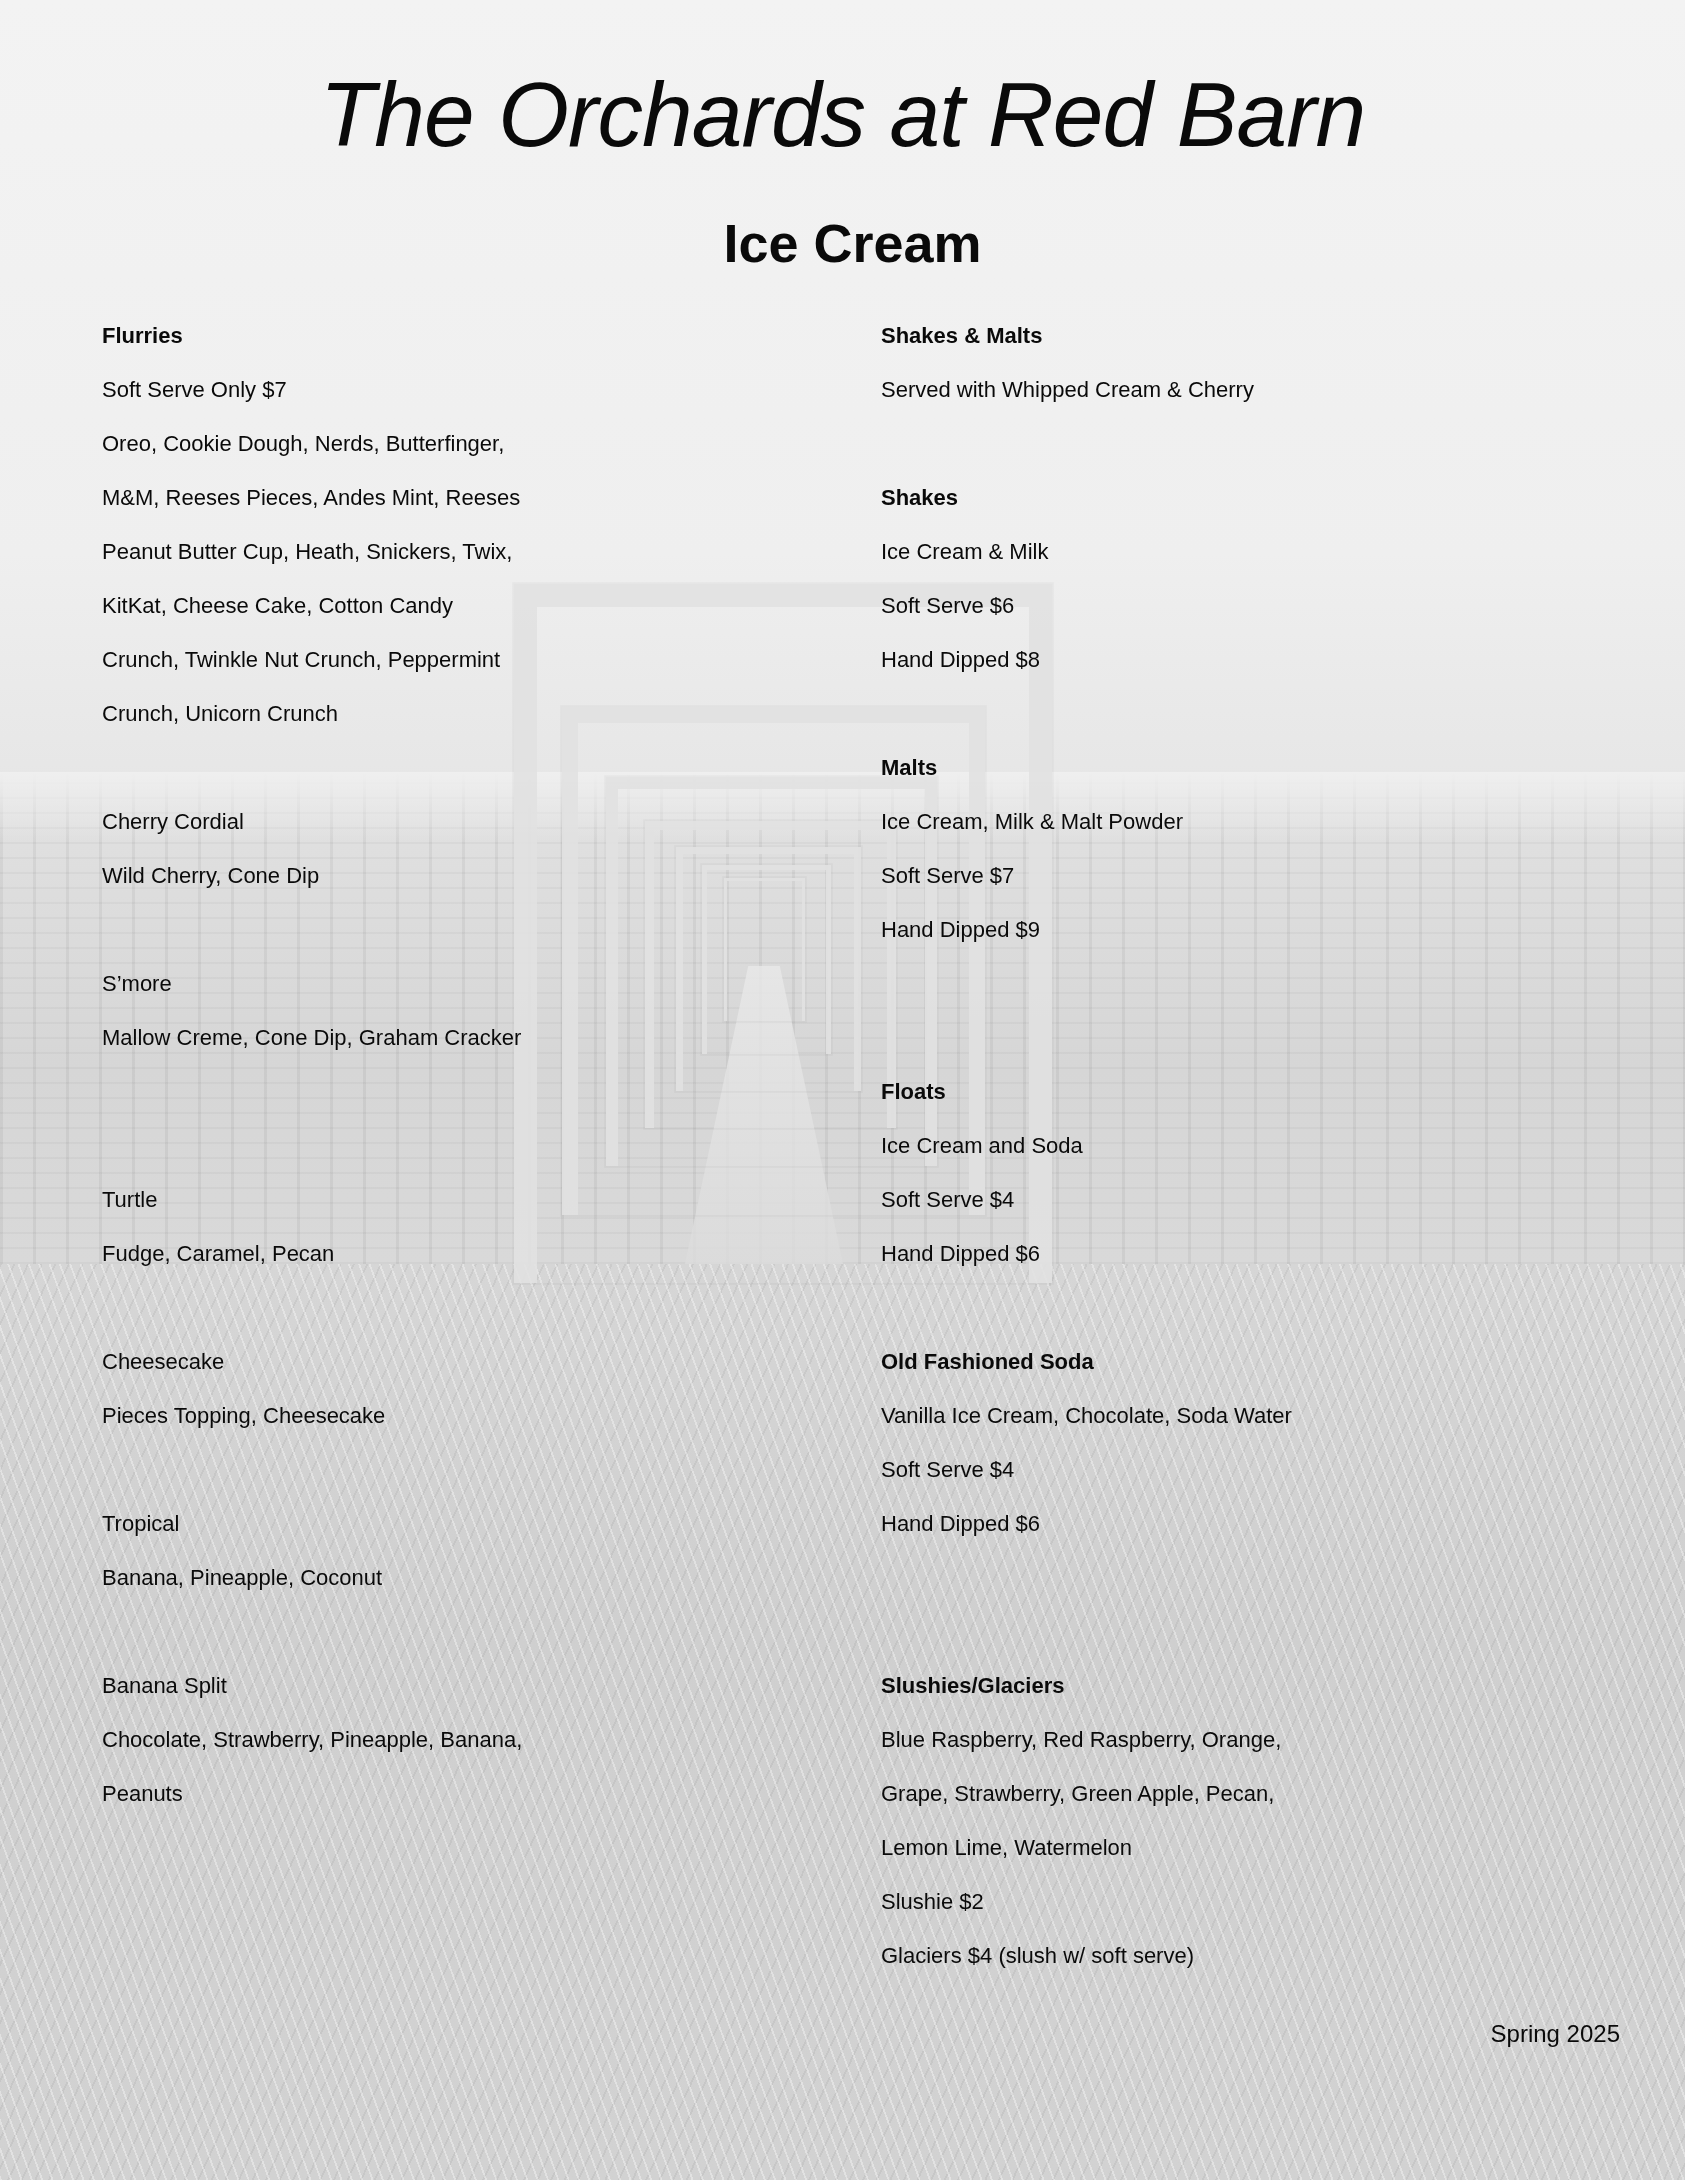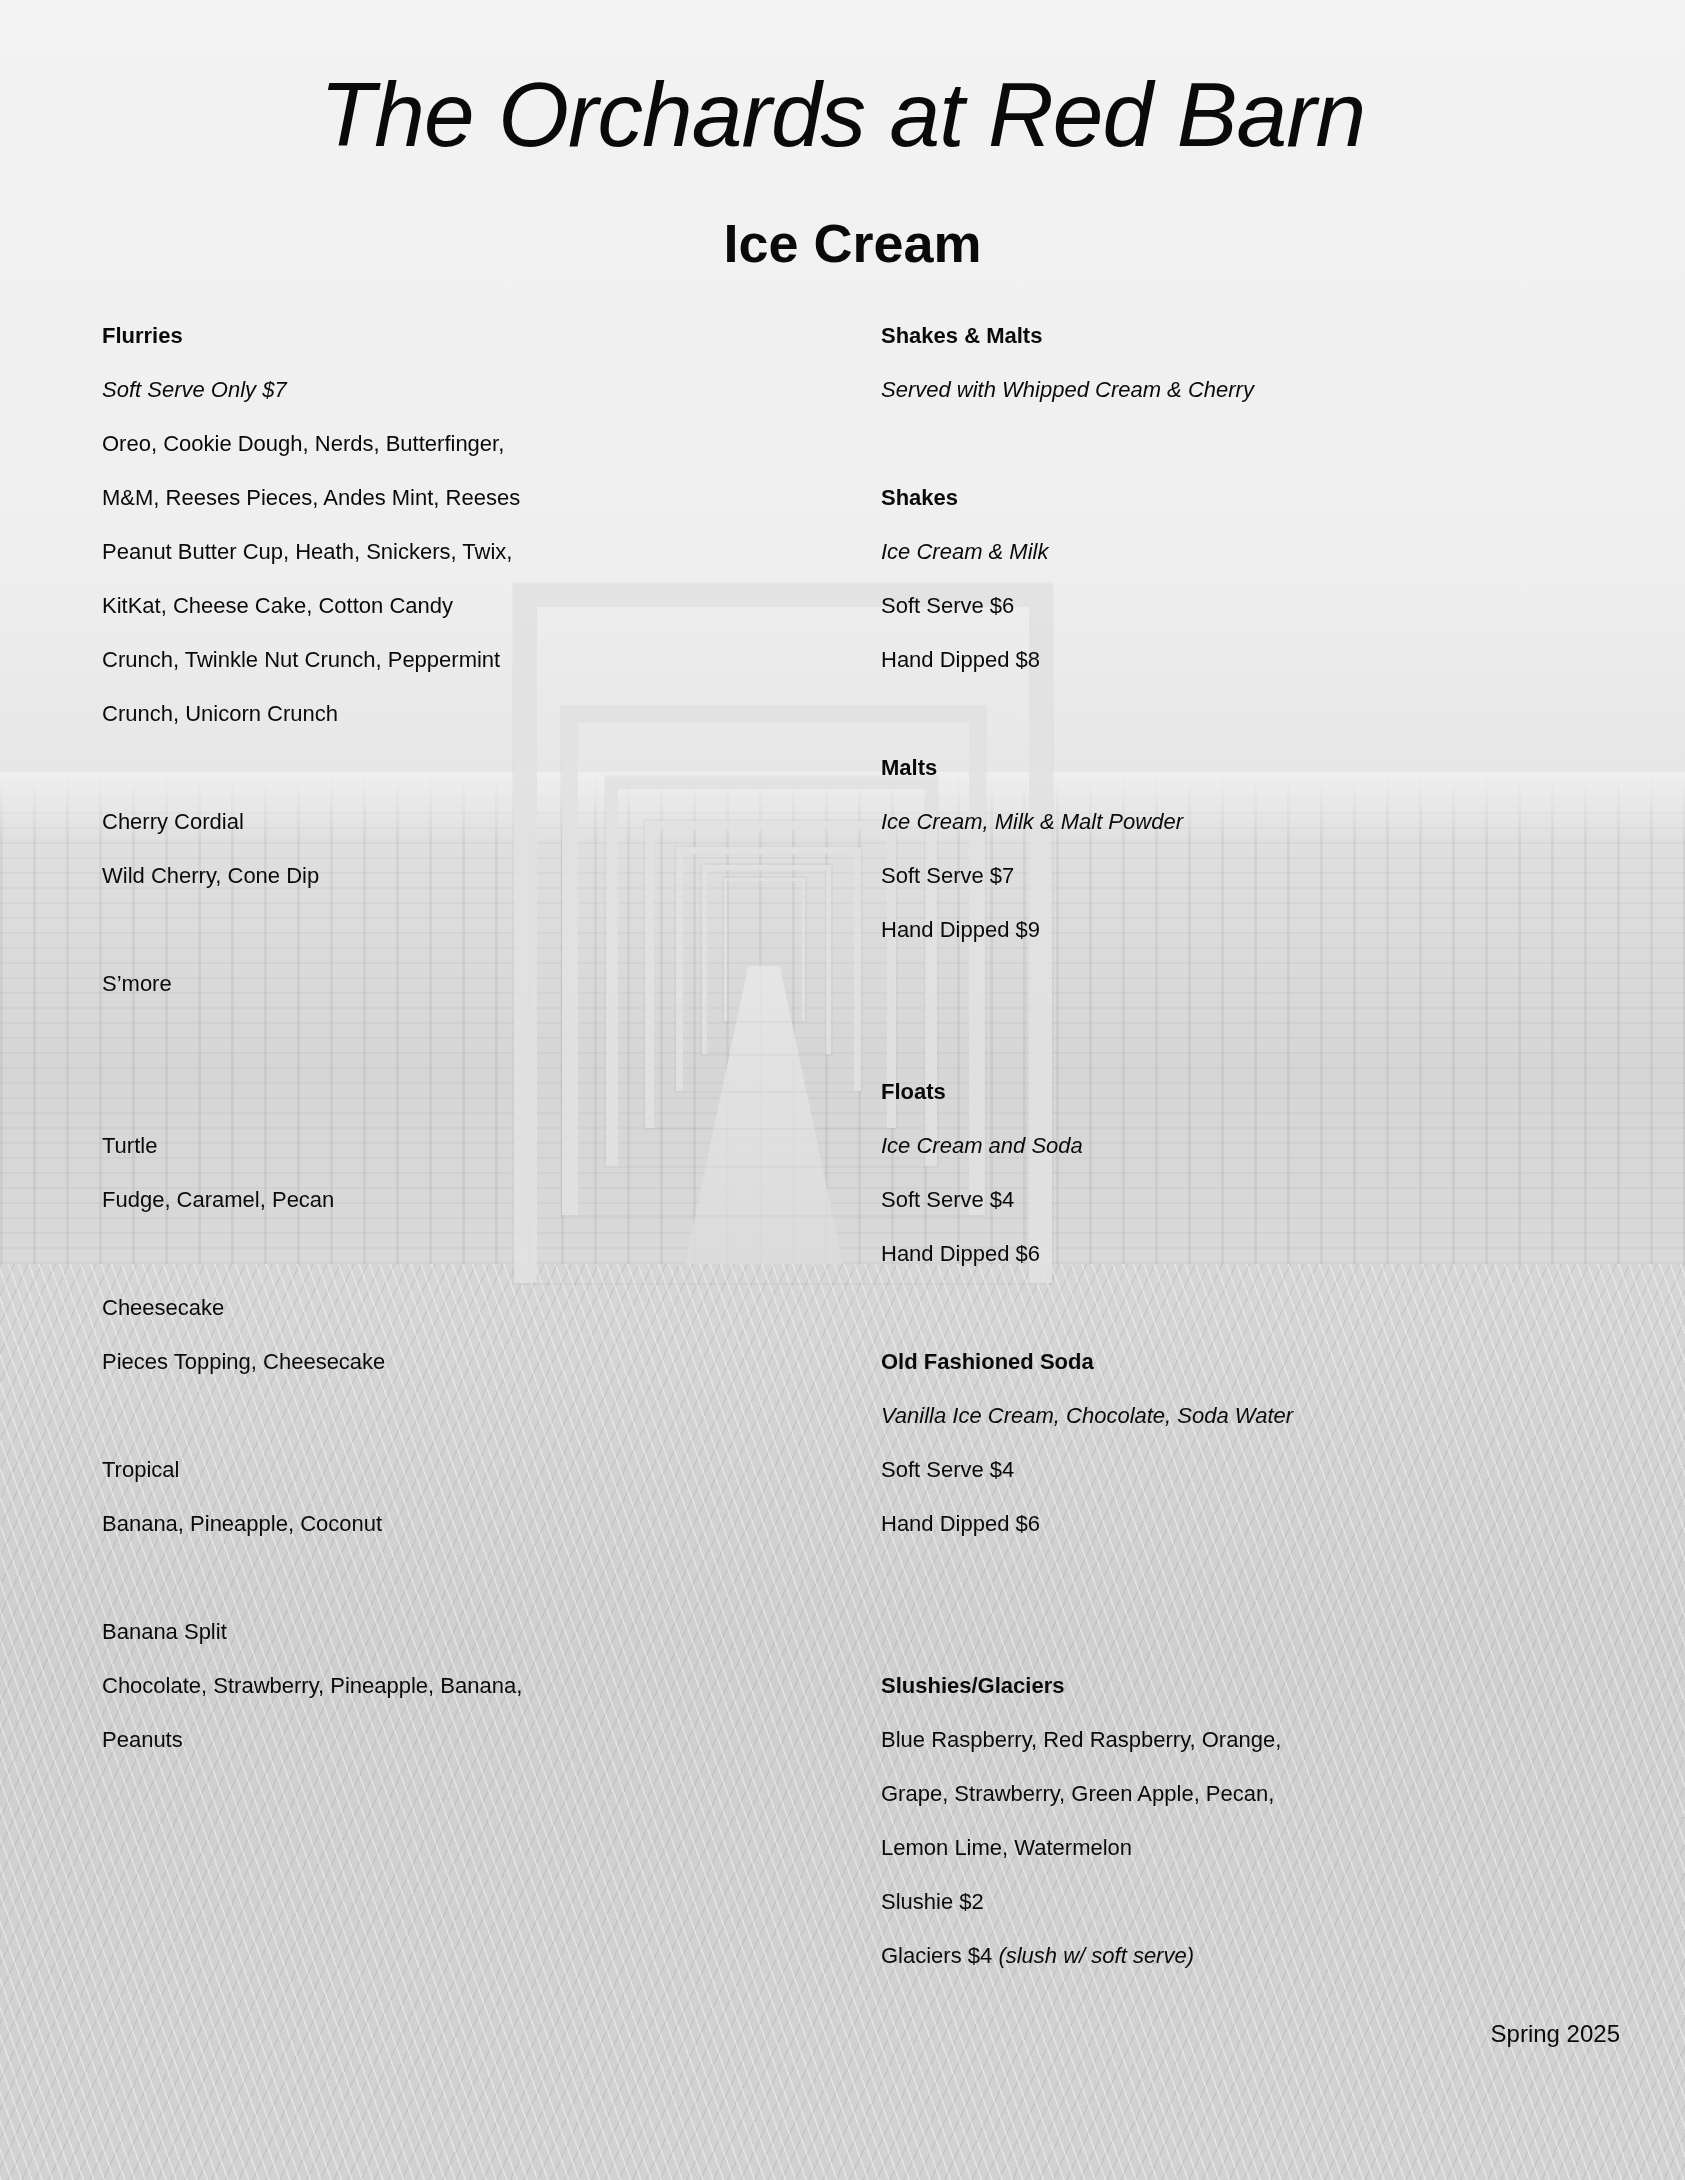--- a/index.html
+++ b/index.html
@@ -48,21 +48,21 @@
   }
   .subtitle {
     position: absolute; left: 0; width: 100%; top: 198px; text-align: center;
     font-size: 54px; font-weight: 700; line-height: 70px; margin: 10px;
   }
   .col { position: absolute; top: 309px; font-size: 22px; line-height: 54px; }
   .col-left { left: 102px; width: 755px; }
   .col-right { left: 881px; width: 772px; }
   .line { display: block; white-space: nowrap; height: 54px; }
   .b { font-weight: 700; }
-  .i { font-style: italic; }
+  .i { }
   .gap { display: block; height: 54px; }
   .gap2 { display: block; height: 108px; }
   .footer {
     position: absolute; right: 65px; top: 2007px; font-size: 24px; line-height: 54px;
   }
 </style>
 </head>
 <body>
 
 <div class="bg">
@@ -95,20 +95,21 @@
       <span class="line">Crunch, Unicorn Crunch</span>
     </div>
     <span class="gap"></span>
     <div>
       <span class="line">Cherry Cordial</span>
       <span class="line">Wild Cherry, Cone Dip</span>
     </div>
     <span class="gap"></span>
     <div>
       <span class="line">S’more</span>
+      <span class="line">Mallow Creme, Cone Dip, Graham Cracker</span>
     </div>
     <span class="gap"></span>
     <span class="gap"></span>
     <div>
       <span class="line">Turtle</span>
       <span class="line">Fudge, Caramel, Pecan</span>
     </div>
     <span class="gap"></span>
     <div>
       <span class="line">Cheesecake</span>

